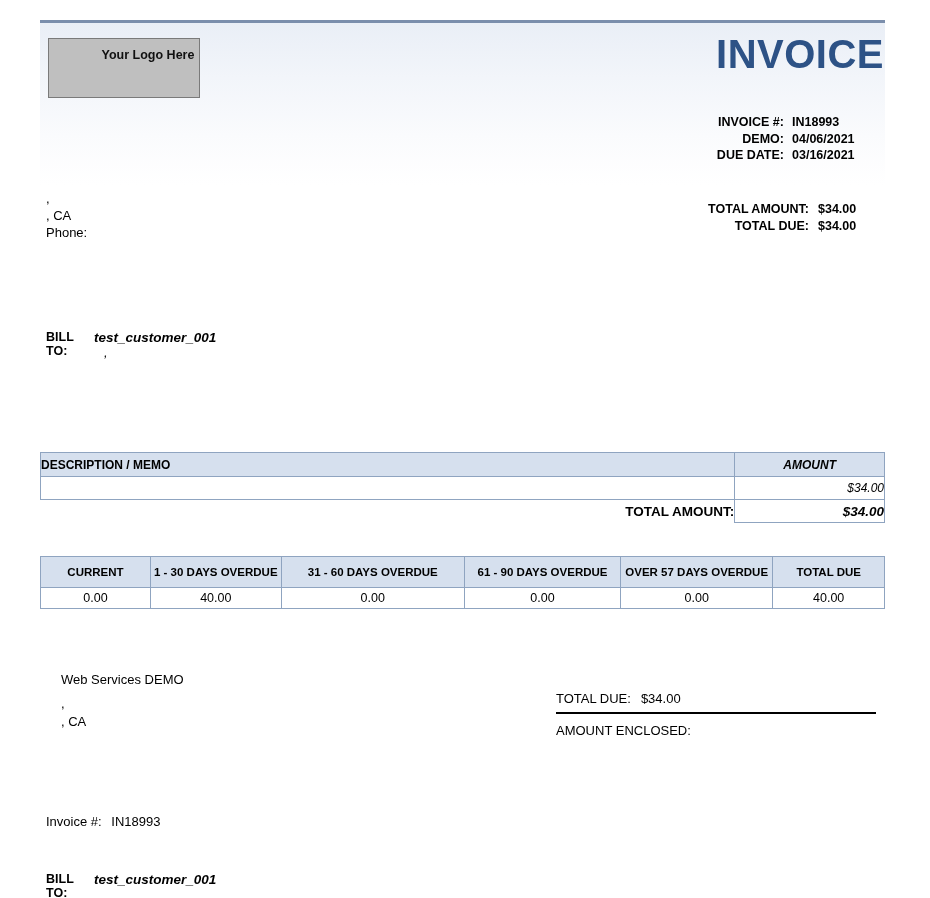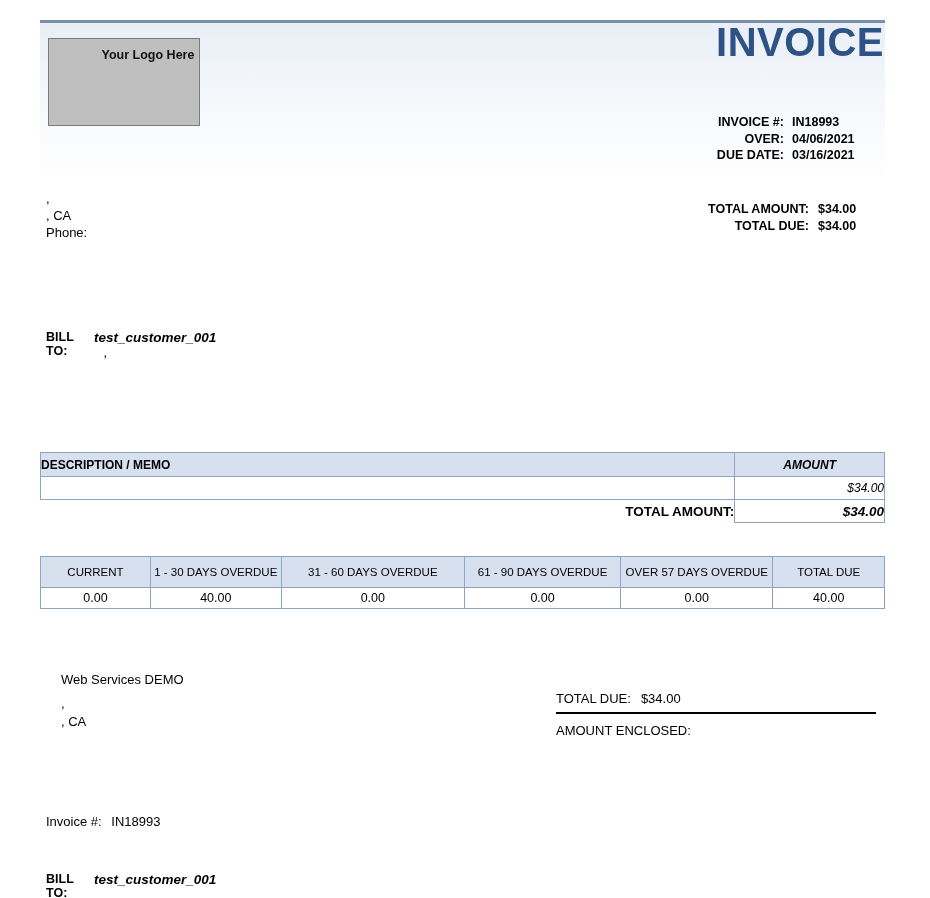--- a/index.html
+++ b/index.html
@@ -34,40 +34,40 @@
     height: 3px;
     background: #7b8eac;
   }
 
   
   .logo-box {
     position: absolute;
     left: 48px;
     top: 38px;
     width: 152px;
-    height: 88px;
+    height: 60px;
     background: #bfbfbf;
     border: 1px solid #7a7a7a;
     box-sizing: border-box;
     padding-left: 48px;
   }
   .logo-box span {
     display: block;
     text-align: center;
     margin-top: 9px;
     font-size: 12.5px;
     font-weight: bold;
     color: #111;
   }
 
   
   .invoice-title {
     position: absolute;
     right: 46px;
-    top: 22px;
+    top: 34px;
     font-size: 40px;
     font-weight: bold;
     color: #2d5286;
     letter-spacing: 0.5px;
     line-height: 1;
   }
 
   
   .meta {
     position: absolute;
@@ -197,21 +197,21 @@
     border-collapse: collapse;
     font-size: 11.5px;
   }
   .aging-table td {
     border: 1px solid #8fa4c0;
     text-align: center;
     padding: 0 2px;
   }
   .aging-head td {
     background: #d6e0ee;
-    font-weight: normal;
+    font-weight: bold;
     height: 30px;
     line-height: 13px;
   }
   .aging-body td {
     height: 20px;
     font-size: 12.5px;
   }
   .ac0 { width: 108px; }
   .ac1 { width: 130px; }
   .ac2 { width: 186px; }
@@ -282,21 +282,21 @@
 </div>
 
 <div class="invoice-title">INVOICE</div>
 
 <div class="meta">
   <div class="meta-row">
     <span class="meta-label">INVOICE #:</span>
     <span class="meta-value">IN18993</span>
   </div>
   <div class="meta-row">
-    <span class="meta-label">OVER:</span>
+    <span class="meta-label">DEMO:</span>
     <span class="meta-value">04/06/2021</span>
   </div>
   <div class="meta-row">
     <span class="meta-label">DUE DATE:</span>
     <span class="meta-value">03/16/2021</span>
   </div>
 </div>
 
 <div class="sender">
   <div>,</div>

